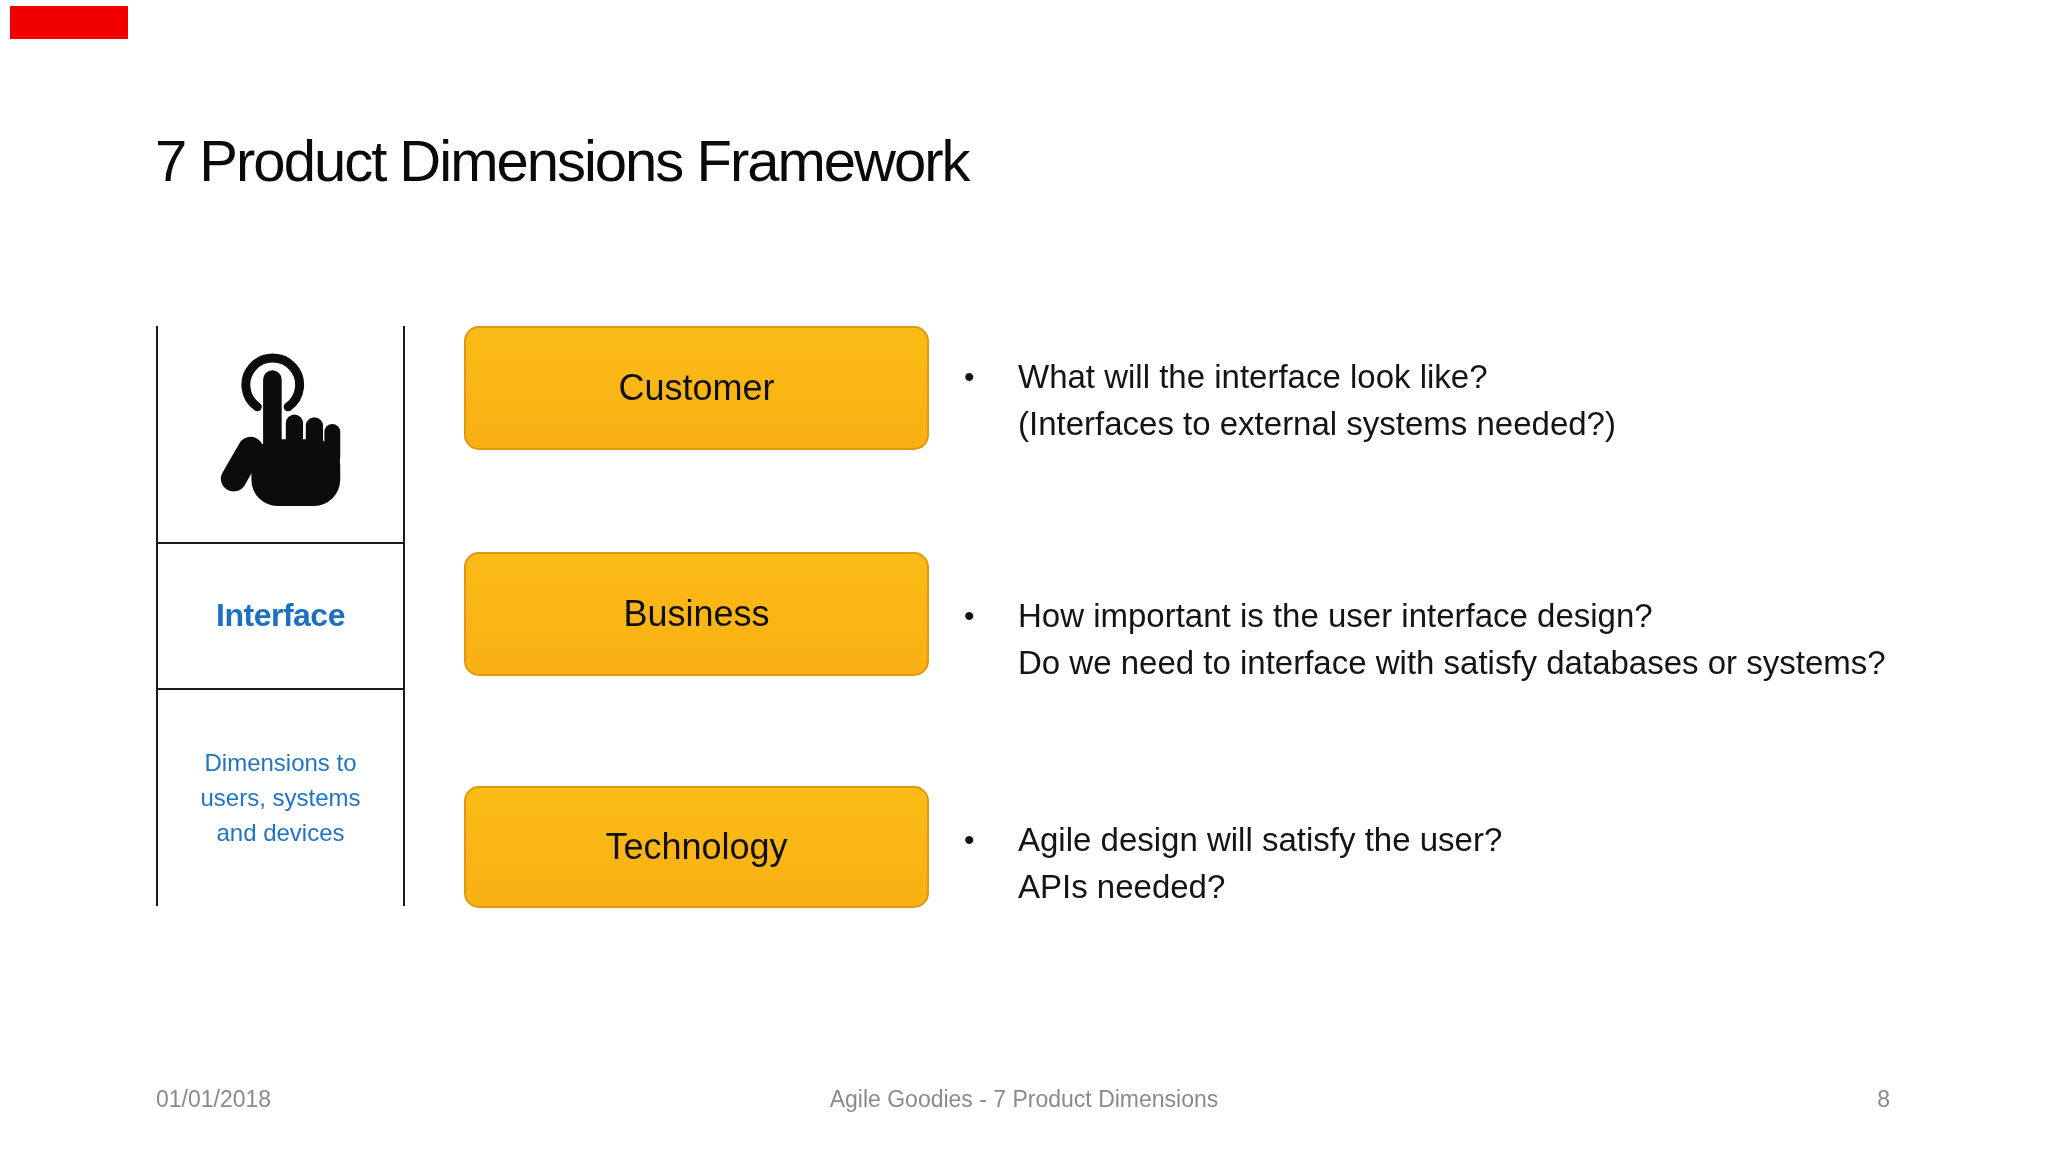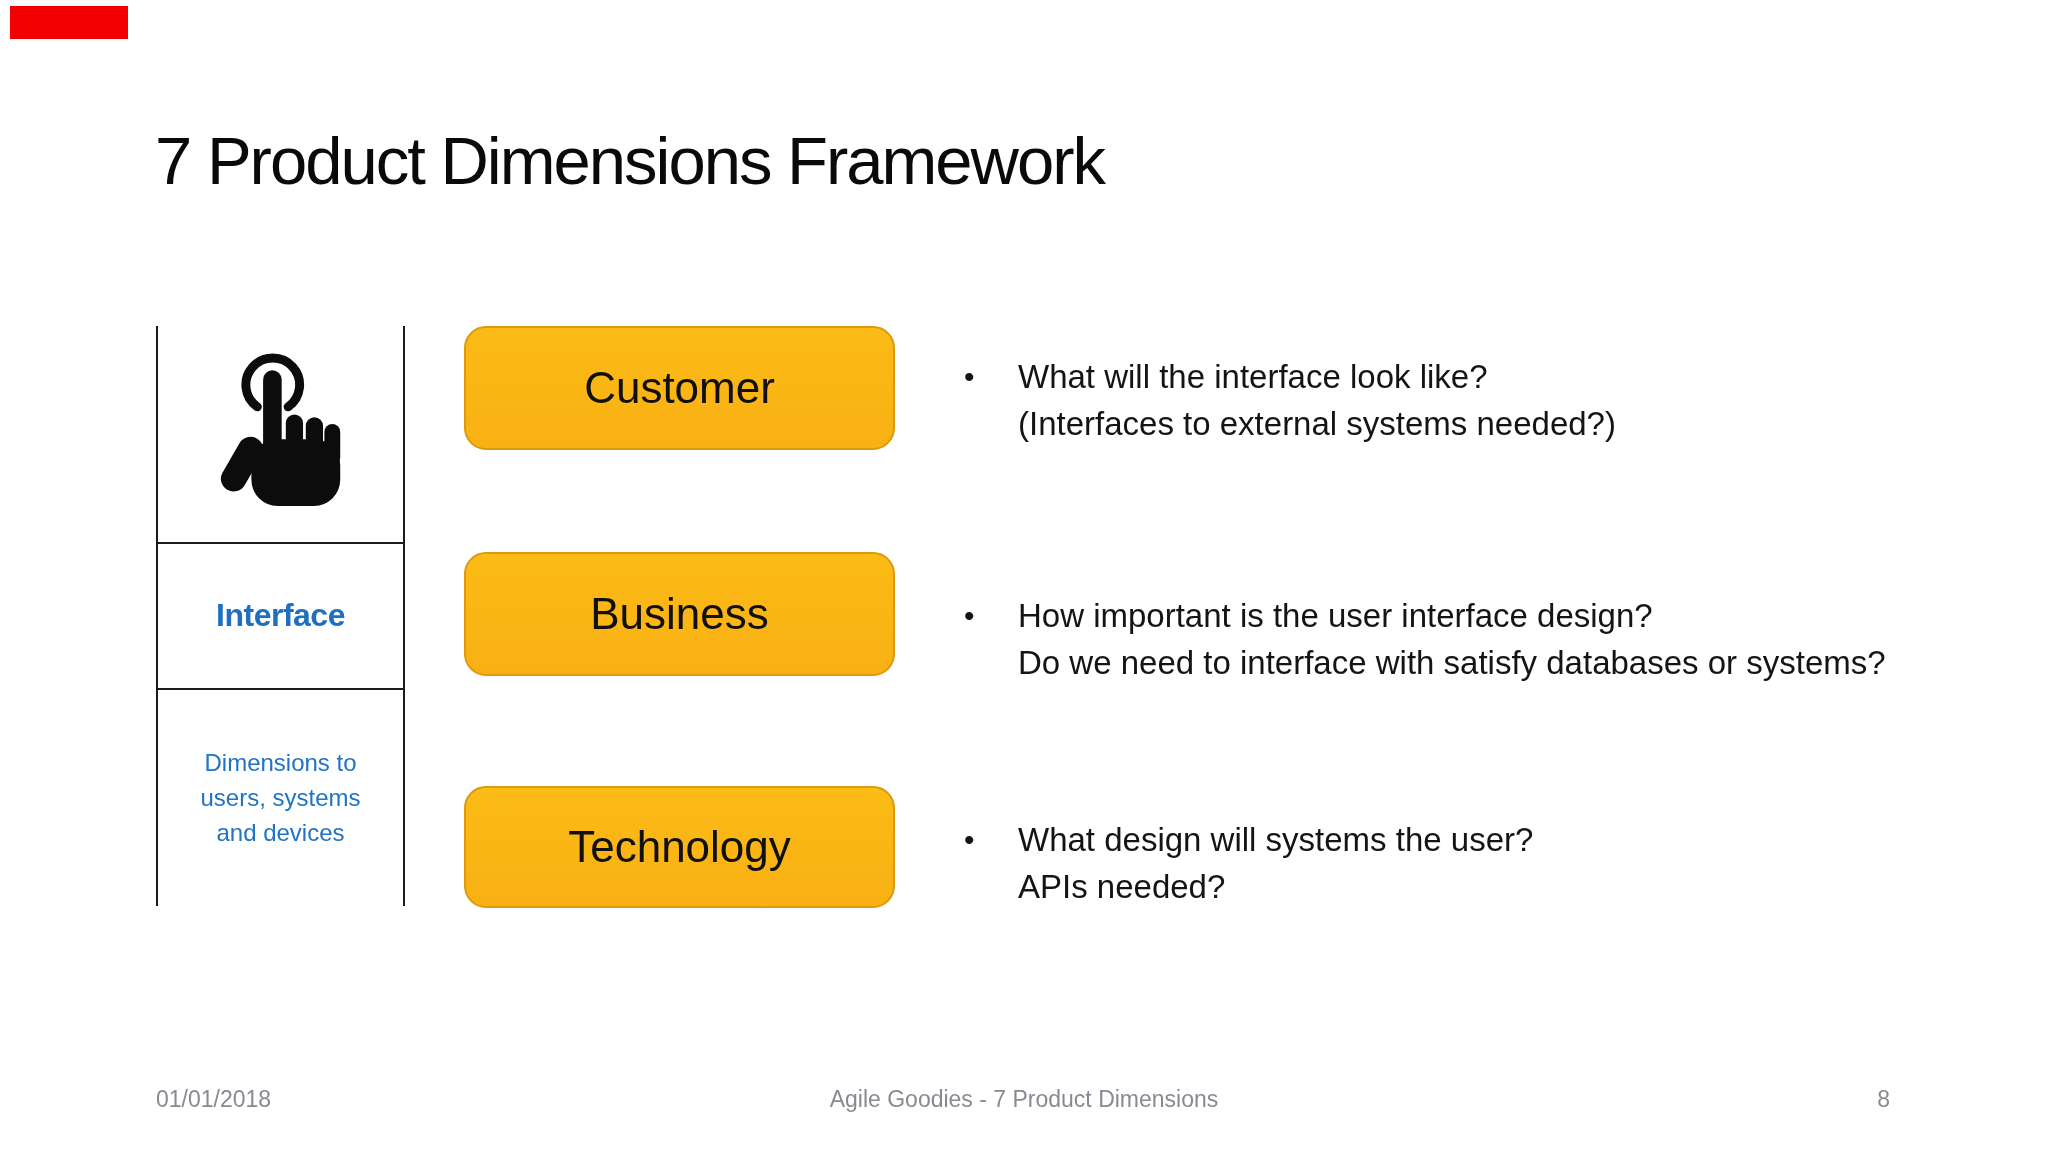--- a/index.html
+++ b/index.html
@@ -3,46 +3,46 @@
 <meta charset="utf-8">
 <style>
   html,body { margin:0; padding:0; background:#ffffff; }
   .slide {
     position:relative; width:2048px; height:1152px; background:#ffffff;
     font-family:"Liberation Sans", sans-serif; overflow:hidden; color:#141414;
   }
   .red-marker { position:absolute; left:10px; top:6px; width:118px; height:33px; background:#f20000; }
 
   .slide-title {
-    position:absolute; left:155px; top:106px; font-size:67px; line-height:110px;
+    position:absolute; left:155px; top:106px; font-size:58px; line-height:110px;
     letter-spacing:-2px; color:#0a0a0a; white-space:nowrap; font-weight:400;
   }
 
   
   .panel {
     position:absolute; left:156px; top:326px; width:249px; height:580px;
     border-left:2px solid #1b1b1b; border-right:2px solid #1b1b1b; box-sizing:border-box;padding-left:37px;
   }
   .panel-divider { position:absolute; left:-2px; right:-2px; height:2px; background:#1b1b1b; }
   .divider-1 { top:216px; }
   .divider-2 { top:362px; }
   .panel-cell { position:absolute; left:0; right:0; display:flex; align-items:center; justify-content:center; text-align:center; }
   .icon-cell { top:0; height:214px; }
   .name-cell { top:218px; height:142px; }
   .desc-cell { top:364px; height:214px; }
   .dimension-name { color:#1e6ec2; font-weight:bold; font-size:32px; letter-spacing:-0.5px; }
   .dimension-desc { color:#2173c4; font-size:24px; line-height:35px; }
 
   
   .card {
-    position:absolute; left:464px; width:431px; height:124px; box-sizing:border-box;
+    position:absolute; left:464px; width:465px; height:124px; box-sizing:border-box;
     background:linear-gradient(180deg,#fcbb16,#f9b013);
-    border:2px solid #db9a0f; border-radius:22px;
+    border:2px solid #db9a0f; border-radius:15px;
     display:flex; align-items:center; justify-content:center;
-    font-size:44px; color:#101010;
+    font-size:36px; color:#101010;
   }
   .card-0 { top:326px; }
   .card-1 { top:552px; }
   .card-2 { top:786px; height:122px; }
 
   
   .bullet { position:absolute; left:964px; display:flex; font-size:33px; line-height:47px; color:#141414; }
   .bullet-dot { width:54px; font-size:30px; flex:0 0 54px; }
   .bullet-0 { top:353px; }
   .bullet-1 { top:592px; }
@@ -115,21 +115,21 @@
     <span class="bullet-dot">•</span>
     <div class="bullet-lines">
       <div>How important is the user interface design?</div>
       <div>Do we need to interface with satisfy databases or systems?</div>
     </div>
   </div>
 
   <div class="bullet bullet-2">
     <span class="bullet-dot">•</span>
     <div class="bullet-lines">
-      <div>What design will systems the user?</div>
+      <div>Agile design will satisfy the user?</div>
       <div>APIs needed?</div>
     </div>
   </div>
 
   <div class="footer-date">01/01/2018</div>
   <div class="footer-center">Agile Goodies - 7 Product Dimensions</div>
   <div class="footer-page">8</div>
 
 </div>
 

